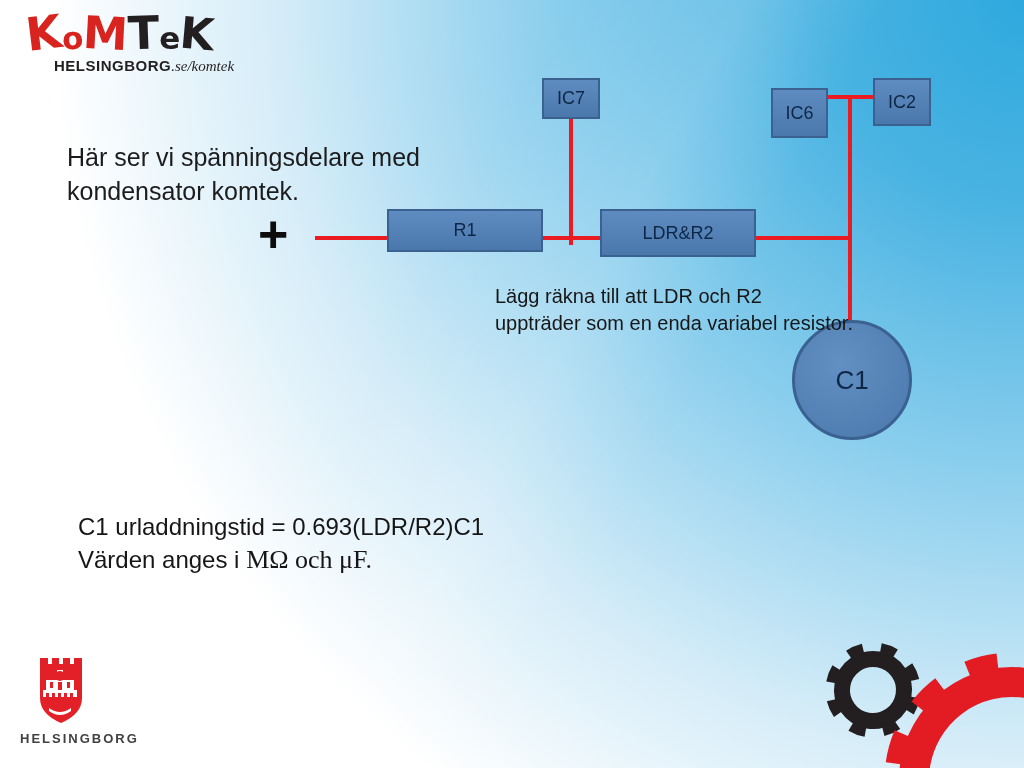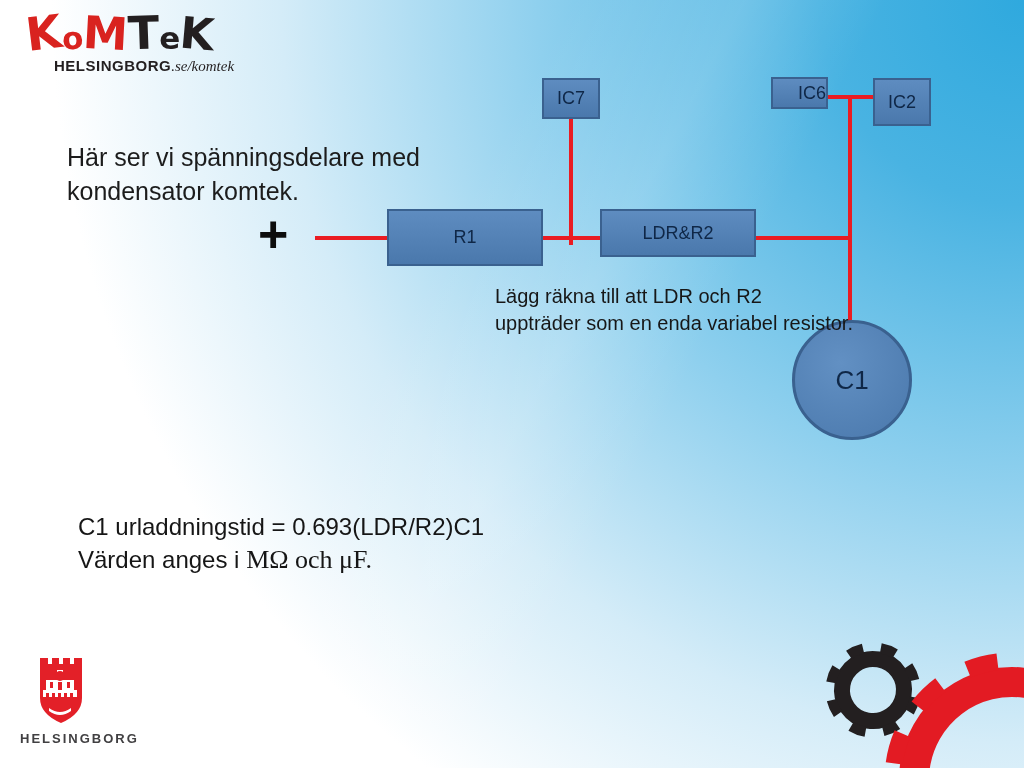--- a/index.html
+++ b/index.html
@@ -36,24 +36,24 @@
 
   
   .wire{background:#ea1c22;}
   .plus{left:258px;top:208px;font-size:52px;font-weight:bold;color:#0d0d0d;line-height:1;}
   .cbox{
     background:linear-gradient(180deg,#5e8cc0,#4a78ac);
     border:2px solid #3a618f;box-sizing:border-box;
     display:flex;align-items:center;justify-content:center;
     font-size:18px;color:#0f2747;
   }
-  .r1{left:387px;top:209px;width:156px;height:57px;}
+  .r1{left:387px;top:209px;width:156px;height:43px;}
   .ldr{left:600px;top:209px;width:156px;height:48px;}
   .ic7{left:542px;top:78px;width:58px;height:41px;}
-  .ic6{left:771px;top:77px;width:57px;height:32px;justify-content:flex-end;}
+  .ic6{left:771px;top:88px;width:57px;height:50px;}
   .ic2{left:873px;top:78px;width:58px;height:48px;}
   .c1{
     left:792px;top:320px;width:120px;height:120px;border-radius:50%;
     background:radial-gradient(circle at 40% 35%,#6290c3,#4a78ac);
     border:3px solid #3a618f;box-sizing:border-box;
     display:flex;align-items:center;justify-content:center;
     font-size:26px;color:#0f2747;
   }
 
   

